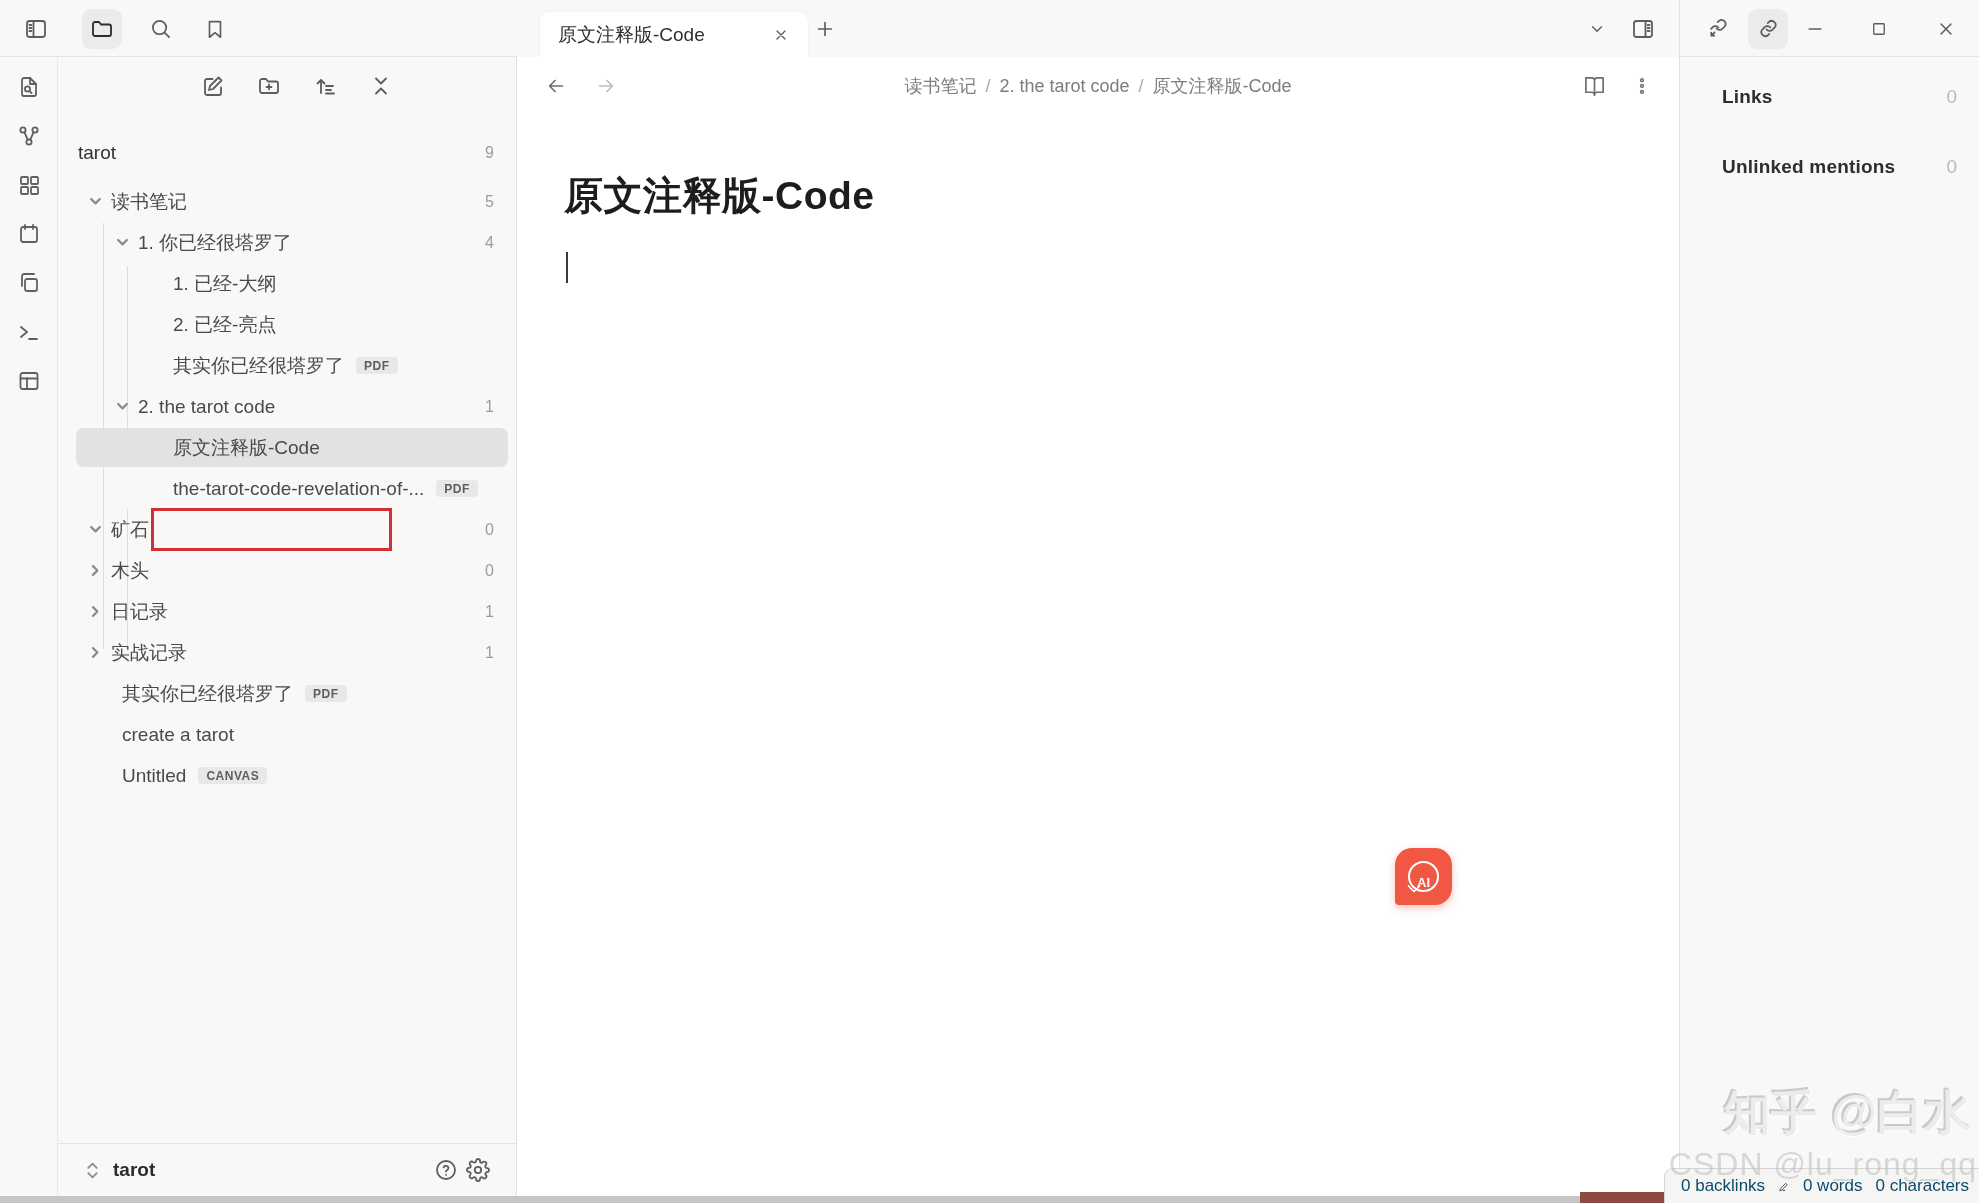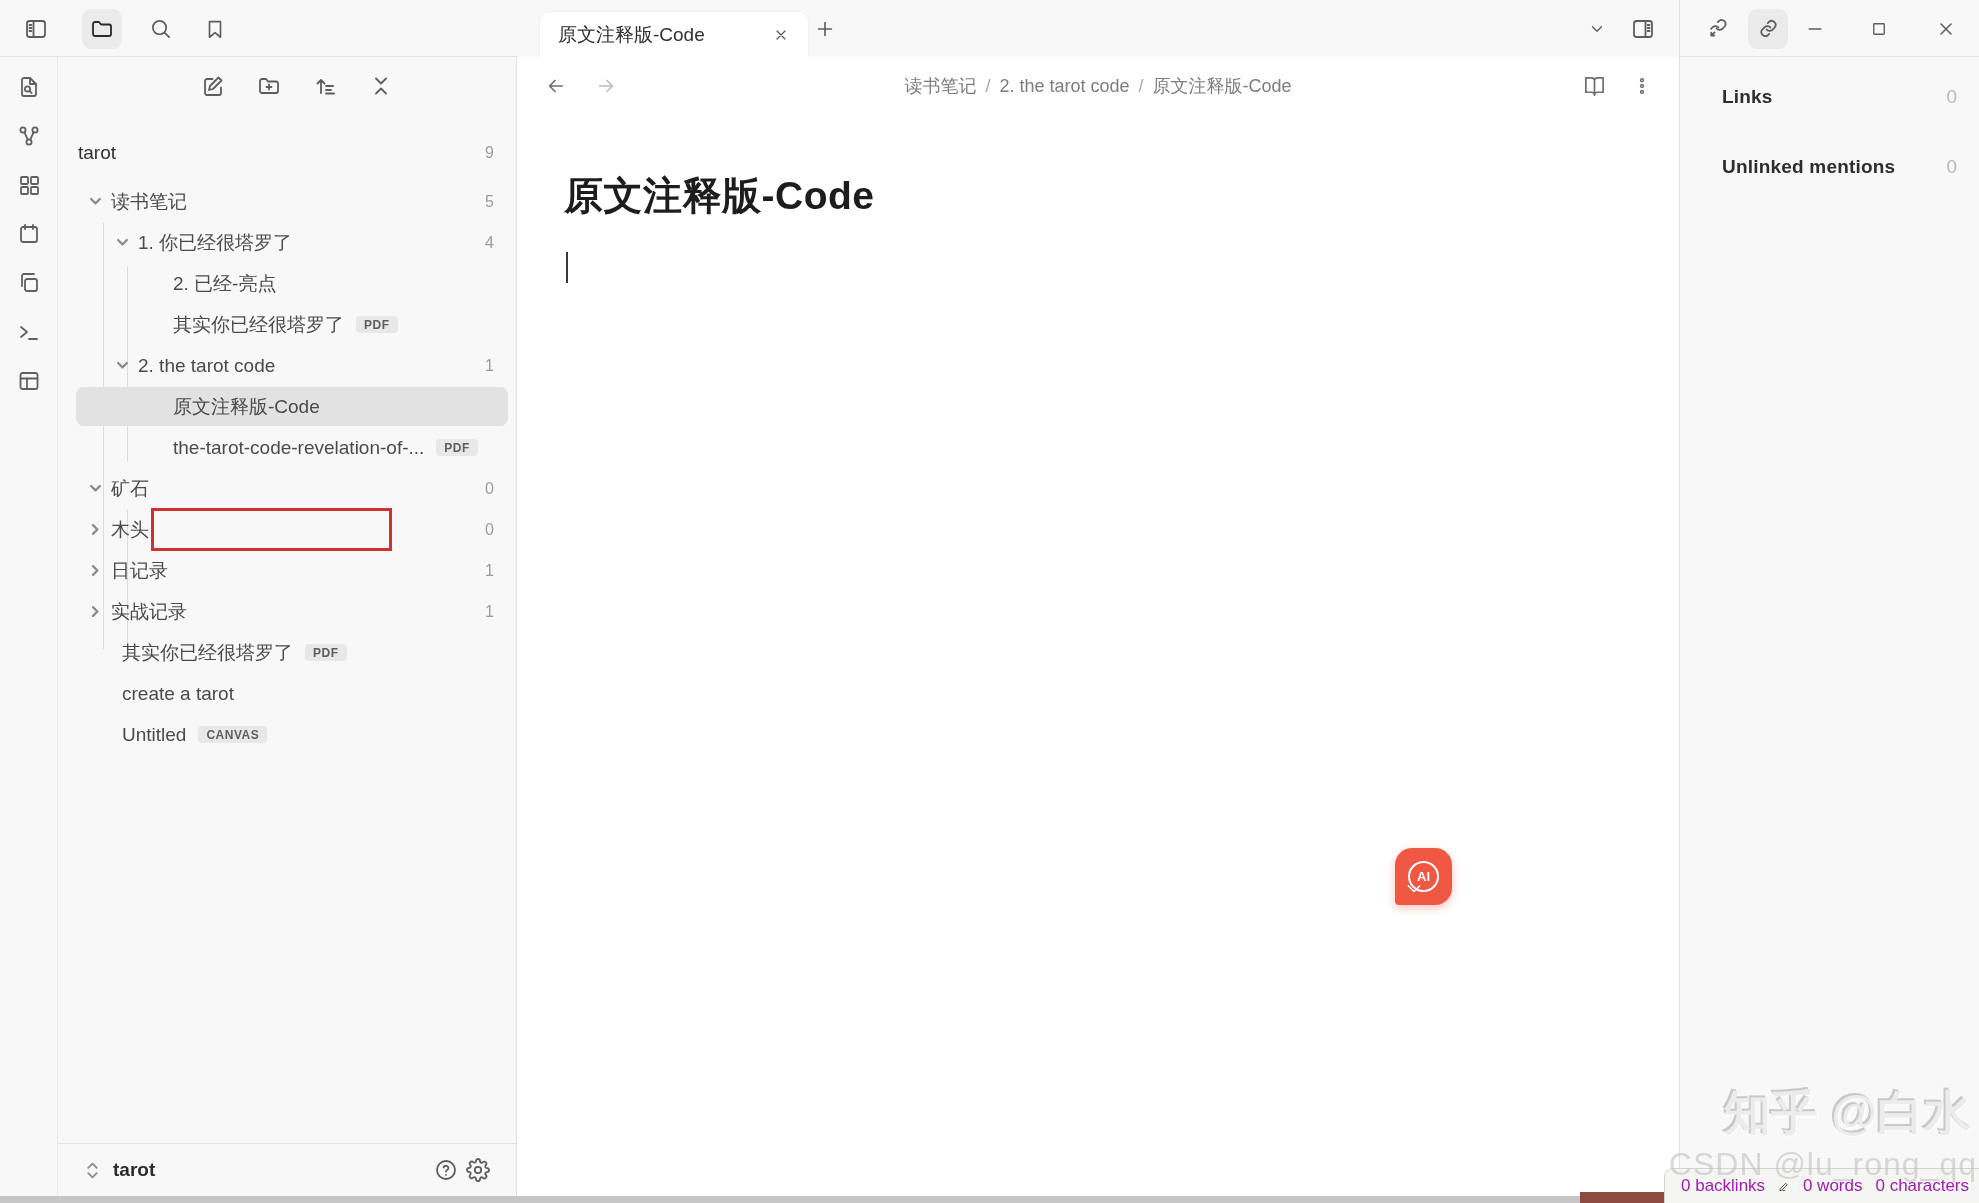--- a/index.html
+++ b/index.html
@@ -85,36 +85,36 @@
   .vh-right .vh-icon { width:30px; height:30px; display:flex; align-items:center; justify-content:center; cursor:pointer; }
 
   .note-body { position:absolute; left:47px; top:112px; }
   .note-title { font-size:39px; font-weight:bold; color:#1d1d1d; letter-spacing:.5px; }
   .caret { width:2px; height:31px; background:#3a3a3a; margin-top:29px; margin-left:2px; }
 
   .ai-btn { position:absolute; left:1395px; top:848px; width:57px; height:57px; border-radius:17px 17px 17px 4px;
             display:flex; align-items:center; justify-content:center; cursor:pointer; z-index:8;
             box-shadow:0 3px 8px rgba(240,85,66,.35); }
   .ai-circle { width:31px; height:31px; border:2px solid #ffffff; border-radius:50%;
-               display:flex; align-items:center; justify-content:center; position:relative; }
+               display:flex; align-items:flex-end; justify-content:center; position:relative; }
   .ai-circle::after { content:""; position:absolute; left:-1px; bottom:-1px; width:8px; height:8px;
                       border-right:2px solid #fff; border-bottom:2px solid #fff; transform:rotate(45deg); border-radius:1px; }
   .ai-text { font-size:13px; font-weight:bold; color:#ffffff; }
 
   
   .rsidebar { position:absolute; left:1679px; top:57px; width:300px; height:1139px; background:#f8f8f8;
               border-left:1px solid #e1e1e1; padding:21px 22px 0 42px; }
   .rs-row { display:flex; align-items:center; height:38px; margin-bottom:32px; cursor:pointer; }
   .rs-label { font-size:19px; font-weight:bold; color:#2e2e2e; letter-spacing:.2px; }
   .rs-count { margin-left:auto; font-size:19px; color:#b9b9b9; }
 
   
   .statusbar { position:absolute; left:1664px; top:1168px; width:315px; height:35px; background:#f5f5f3;
                border:1px solid #d4d4d4; border-right:none; border-bottom:none; border-radius:9px 0 0 0;
-               display:flex; align-items:center; gap:13px; padding:0 10px 0 16px; font-size:17px; color:#a21caf; z-index:10; }
+               display:flex; align-items:center; gap:13px; padding:0 10px 0 16px; font-size:17px; color:#0c4a6e; z-index:10; }
   .statusbar .sb-item { white-space:nowrap; }
   .statusbar .pencil { color:#3f3f3f; }
   .bottom-strip { position:absolute; left:0; top:1196px; width:1979px; height:7px; background:#c6c6c6; }
   .maroon-strip { position:absolute; left:1580px; top:1192px; width:84px; height:11px; background:#8c4a41; z-index:9; }
 
   
   .wm-zhihu { position:absolute; right:8px; top:1082px; font-size:47px; font-weight:bold; color:#ececec;
               text-shadow:-2px -2px 0 #c9c9c9, 1px 1px 0 #ffffff; z-index:20; pointer-events:none; white-space:nowrap; }
   .wm-csdn  { position:absolute; right:2px; top:1146px; font-size:32px; color:rgba(187,187,187,.55);
               z-index:20; pointer-events:none; white-space:nowrap; letter-spacing:1px; }
@@ -313,20 +313,23 @@
       <span class="count">5</span>
     </div>
     <div class="row f1">
       <span class="chev">
           <svg width="15" height="15" viewBox="0 0 12 12" stroke-width="1.6">
             <path d="M2.5 4l3.5 3.5L9.5 4"></path>
           </svg>
         </span>
       <span class="label">1. 你已经很塔罗了</span>
       <span class="count">4</span>
+    </div>
+    <div class="row l2">
+      <span class="label">1. 已经-大纲</span>
     </div>
     <div class="row l2">
       <span class="label">2. 已经-亮点</span>
     </div>
     <div class="row l2">
       <span class="label">其实你已经很塔罗了</span>
       <span class="badge">PDF</span>
     </div>
     <div class="row f1">
       <span class="chev">

